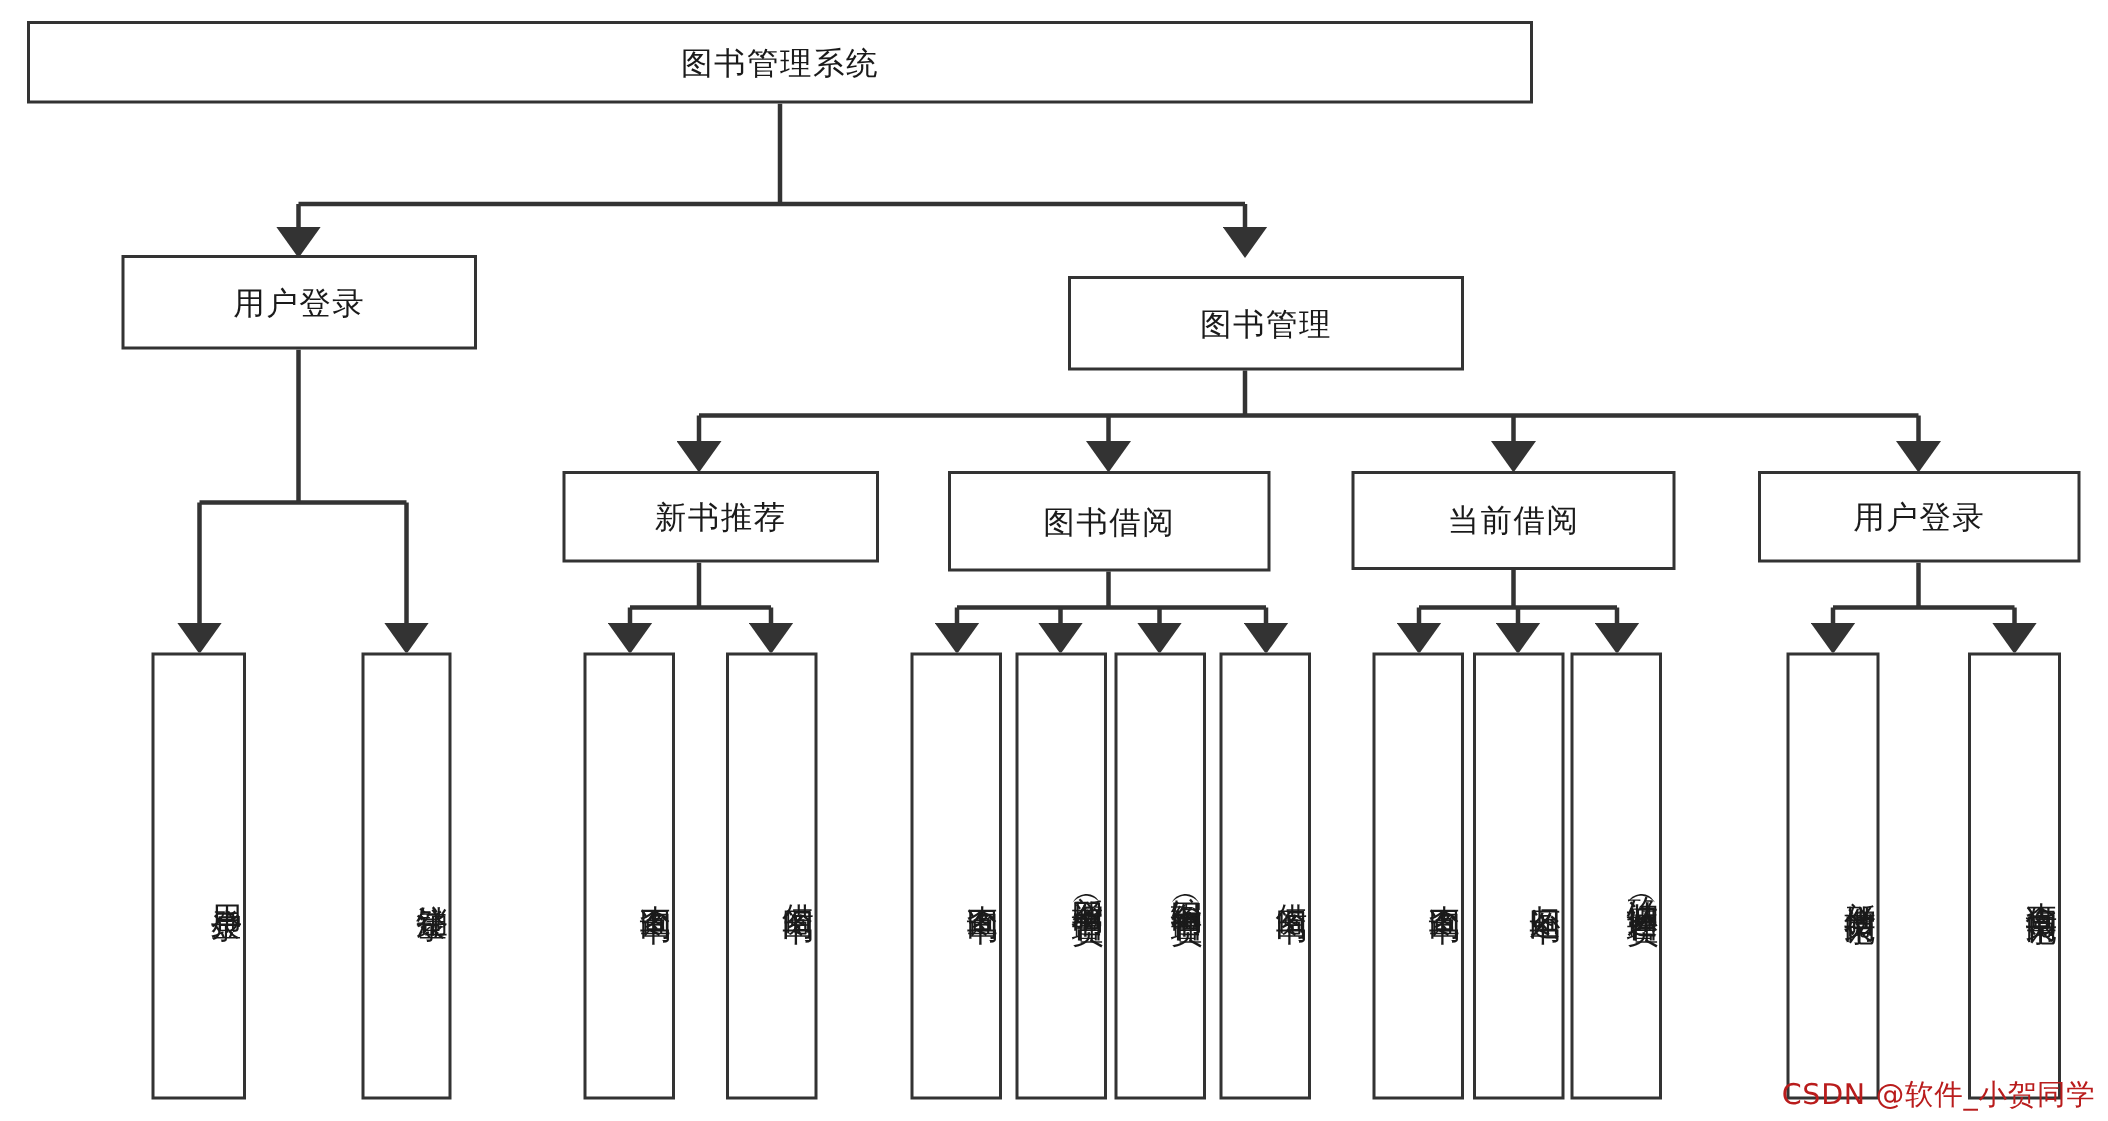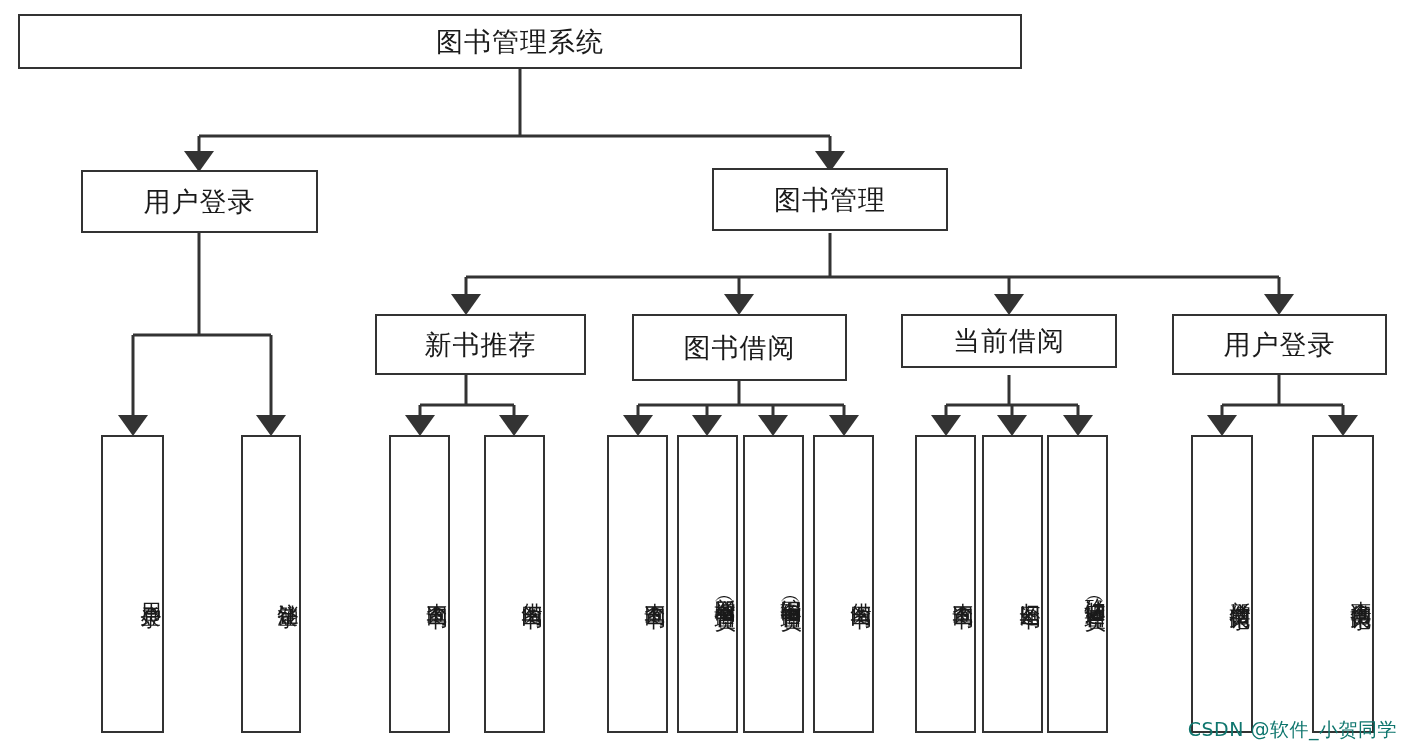--- a/index.html
+++ b/index.html
@@ -21,21 +21,21 @@
     position: absolute;
     box-sizing: border-box;
     background: #ffffff;
     border: 2px solid #333333;
     display: flex;
     align-items: center;
     justify-content: center;
     color: #1a1a1a;
   }
   .node.horizontal {
-    font-size: 27px;
+    font-size: 21px;
     letter-spacing: 1px;
     font-family: Liberation Serif, serif;
   }
   .node.vertical {
     writing-mode: vertical-rl;
     text-orientation: upright;
     font-size: 21px;
     letter-spacing: 2px;
     align-items: flex-start;
     justify-content: center;
@@ -52,21 +52,21 @@
     top: 0;
     width: 1405px;
     height: 747px;
     pointer-events: none;
   }
   .watermark {
     position: absolute;
     right: 8px;
     bottom: 4px;
     font-size: 19px;
-    color: #0f766e;
+    color: #b91c1c;
     letter-spacing: 0.5px;
     white-space: nowrap;
   }
 </style>
 </head>
 <body>
 
 <div id="canvas">
 
   <svg class="edges" viewBox="0 0 1405 747" width="1405" height="747">
@@ -119,31 +119,31 @@
     </g>
   </svg>
 
   <div class="node horizontal" style="left:18px;top:14px;width:1004px;height:55px;">
     <span class="nlabel">图书管理系统</span>
   </div>
 
   <div class="node horizontal" style="left:81px;top:170px;width:237px;height:63px;">
     <span class="nlabel">用户登录</span>
   </div>
-  <div class="node horizontal" style="left:712px;top:168px;width:236px;height:63px;">
+  <div class="node horizontal" style="left:712px;top:184px;width:264px;height:63px;">
     <span class="nlabel">图书管理</span>
   </div>
 
   <div class="node horizontal" style="left:361px;top:314px;width:211px;height:61px;margin-left:14px;">
     <span class="nlabel">新书推荐</span>
   </div>
   <div class="node horizontal" style="left:632px;top:314px;width:215px;height:67px;">
     <span class="nlabel">图书借阅</span>
   </div>
-  <div class="node horizontal" style="left:901px;top:314px;width:216px;height:54px;">
+  <div class="node horizontal" style="left:901px;top:314px;width:216px;height:66px;">
     <span class="nlabel">当前借阅</span>
   </div>
   <div class="node horizontal" style="left:1172px;top:314px;width:215px;height:61px;">
     <span class="nlabel">用户登录</span>
   </div>
 
   <div class="node vertical" style="left:101px;top:435px;width:63px;height:298px;">
     <span class="nlabel">用户登录</span>
   </div>
   <div class="node vertical" style="left:241px;top:435px;width:60px;height:298px;">

